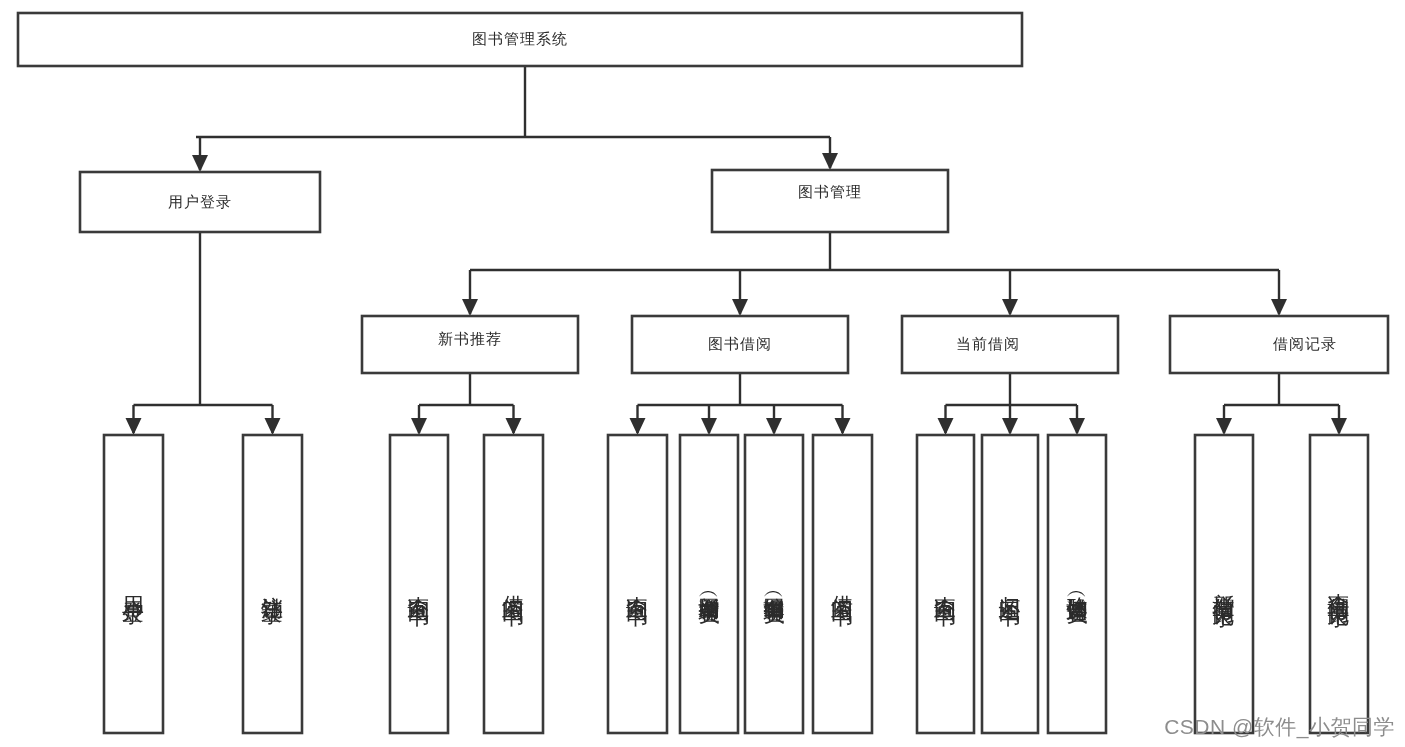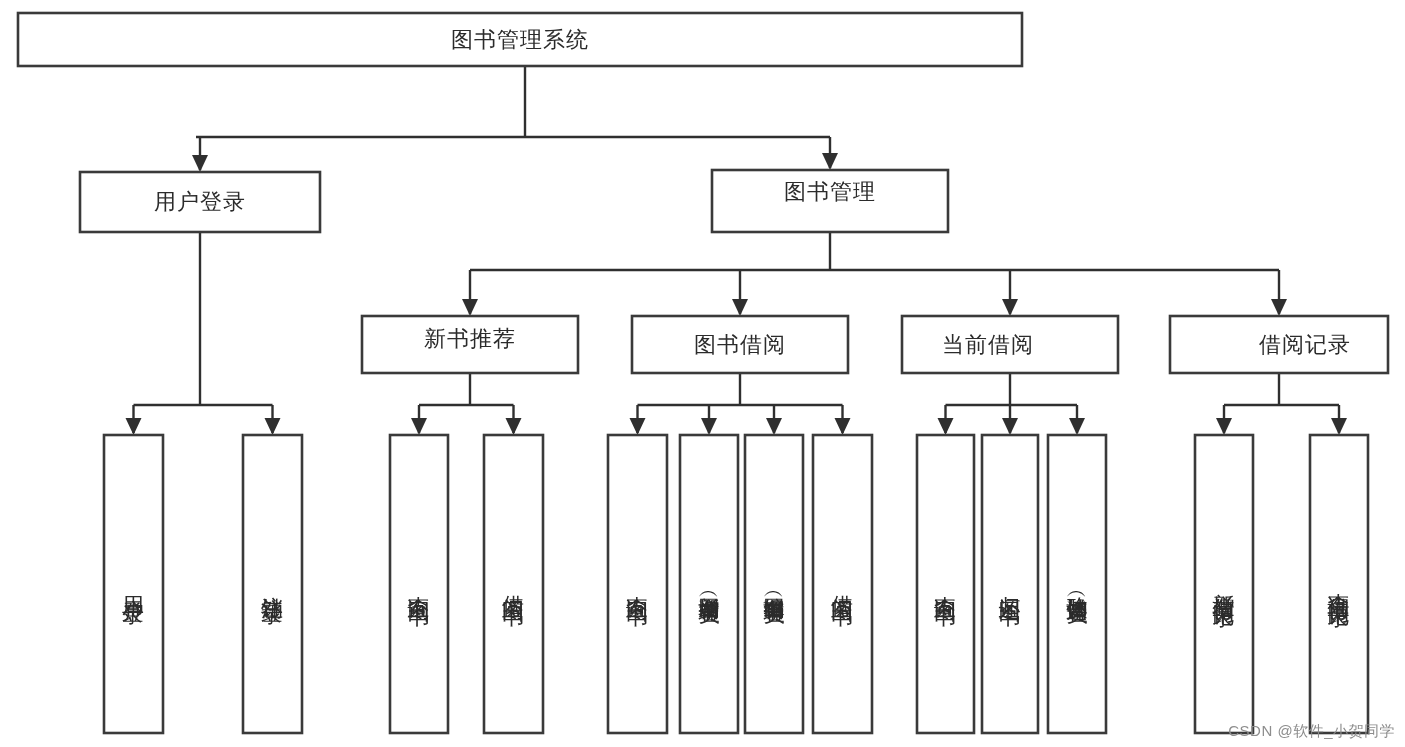--- a/index.html
+++ b/index.html
@@ -44,21 +44,21 @@
   }
   .arrow-head {
     fill: #2f2f2f;
     stroke: none;
   }
   .watermark {
     position: absolute;
     right: 10px;
     bottom: 6px;
     font-family: "Liberation Sans", "DejaVu Sans", sans-serif;
-    font-size: 15px;
+    font-size: 21px;
     color: #8d8d8d;
     white-space: nowrap;
     pointer-events: none;
     letter-spacing: 0.5px;
   }
   .vlabel-wrap {
     position: absolute;
     display: flex;
     align-items: center;
     justify-content: center;
@@ -76,21 +76,21 @@
   }
   .hlabel-wrap {
     position: absolute;
     display: flex;
     align-items: center;
     justify-content: center;
     pointer-events: none;
   }
   .hlabel-text {
     font-family: "Liberation Sans", "DejaVu Sans", sans-serif;
-    font-size: 22px;
+    font-size: 15px;
     color: #2b2b2b;
     letter-spacing: 1px;
     white-space: nowrap;
   }
 </style>
 </head>
 <body>
 
 <div id="diagram-root">
   <svg class="diagram" viewBox="0 0 1405 747" xmlns="http://www.w3.org/2000/svg">

